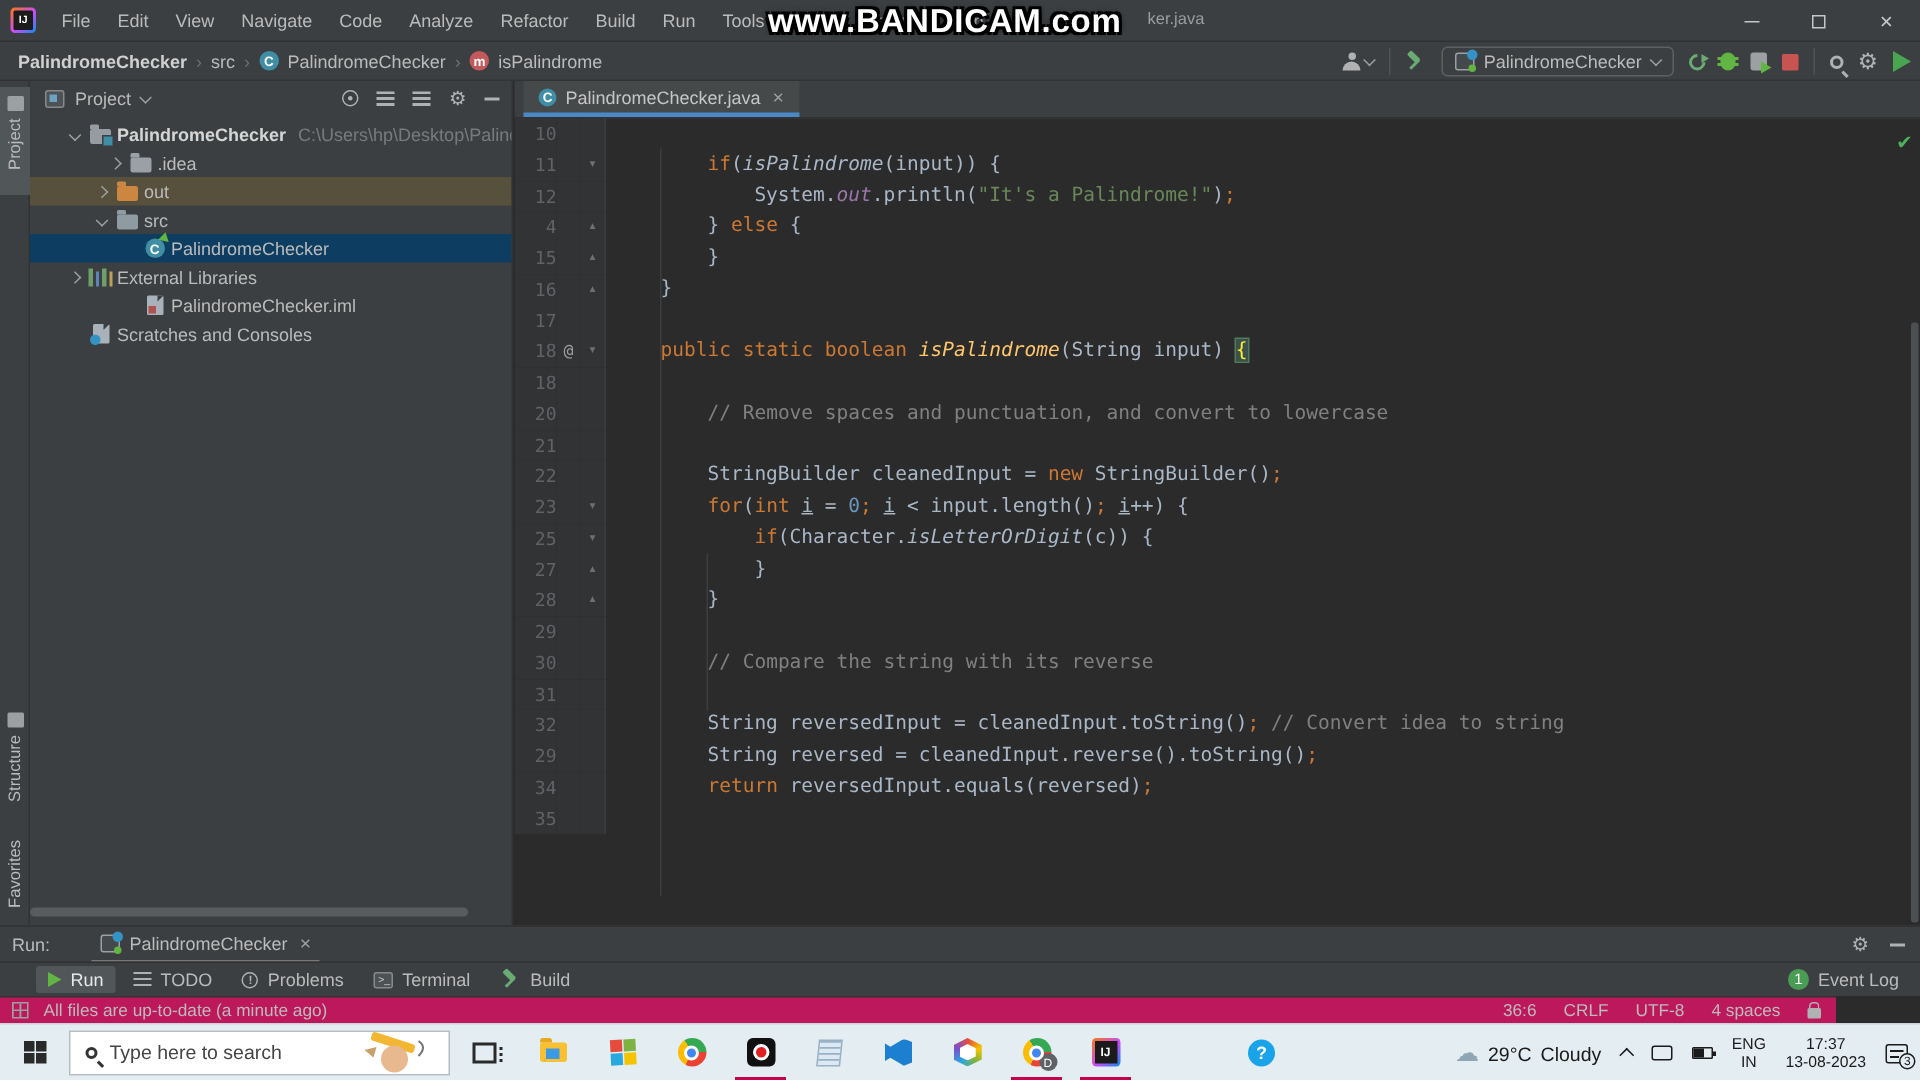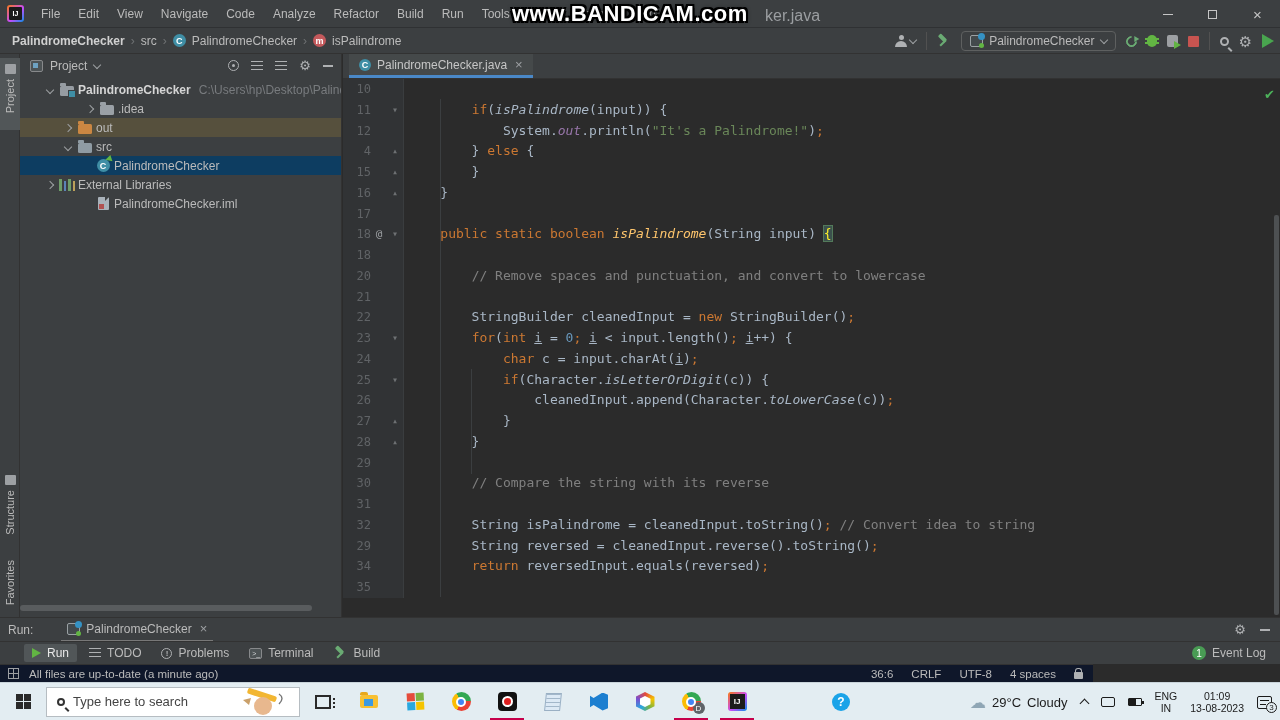--- a/index.html
+++ b/index.html
@@ -9,21 +9,21 @@
   
   #titlebar { position:absolute; top:0; left:0; width:1280px; height:28px;
               background:#3c3f41; border-bottom:1px solid #2f3133; display:flex; align-items:center; }
   .app-icon { width:17px; height:17px; margin:0 8px 0 7px; border-radius:3px;
               background:linear-gradient(135deg,#f97a12,#c84bfa 55%,#0890e8);
               position:relative; }
   .app-icon::after{ content:"IJ"; position:absolute; inset:2px; background:#1b1b1b; border-radius:1px;
               color:#fff; font-size:7px; font-weight:bold; text-align:center; line-height:13px; }
   #menus { display:flex; }
   .menu-item { color:#bbbbbb; font-size:12px; padding:0 9px; line-height:28px; cursor:default; }
-  .title-frag { position:absolute; left:765px; top:7px; color:#9b9ea1; font-size:16px; }
+  .title-frag { position:absolute; left:765px; top:7px; color:#9b9ea1; font-size:11px; }
   #watermark { position:absolute; left:512px; top:0px; height:28px; line-height:28px;
                font-size:22px; font-weight:900; color:#ffffff; letter-spacing:.5px; z-index:50;
                text-shadow:-2px -2px 0 #000,2px -2px 0 #000,-2px 2px 0 #000,2px 2px 0 #000,0 0 5px #000; }
   #win-controls { position:absolute; right:0; top:0; height:28px; display:flex; }
   .wbtn { width:45px; height:28px; display:flex; align-items:center; justify-content:center; }
   .min-glyph { width:10px; height:1px; background:#c6c6c6; }
   .max-glyph { width:9px; height:9px; border:1px solid #c6c6c6; }
   .close-glyph { color:#c6c6c6; font-size:15px; line-height:15px; }
 
   
@@ -153,21 +153,21 @@
   .rerun-ic::after { content:""; position:absolute; top:-5px; right:-1px; border-left:5px solid #6aab73;
                      border-top:3px solid transparent; border-bottom:3px solid transparent; transform:rotate(-45deg); }
   .person-ic { width:12px; height:12px; position:relative; }
   .person-ic::before { content:""; position:absolute; left:3.5px; top:0; width:5px; height:5px; border-radius:50%; background:#afb1b3; }
   .person-ic::after { content:""; position:absolute; left:0; bottom:0; width:12px; height:6px; border-radius:6px 6px 0 0; background:#afb1b3; }
   #event-log { position:absolute; right:14px; display:flex; align-items:center; gap:6px; color:#bbbbbb; font-size:12px; }
   .badge-green { width:14px; height:14px; border-radius:50%; background:#499c54; color:#fff; font-size:10px;
                  display:flex; align-items:center; justify-content:center; }
 
   
-  #statusbar { position:absolute; top:664px; left:0; width:1093px; height:18px; background:#0f172a;
+  #statusbar { position:absolute; top:664px; left:0; width:1224px; height:18px; background:#be185d;
                border-top:1px solid #323232; display:flex; align-items:center; font-size:11.5px; color:#bbbbbb; }
   .grid-ic { width:11px; height:11px; border:1px solid #9da0a3; margin:0 10px 0 8px;
              background:linear-gradient(#9da0a3 1px, transparent 1px) 0 4px / 100% 5px no-repeat,
                         linear-gradient(90deg,#9da0a3 1px, transparent 1px) 4px 0 / 5px 100%; }
   #sb-right { position:absolute; right:10px; display:flex; gap:18px; align-items:center; }
   .lock-ic { width:9px; height:7px; background:#afb1b3; border-radius:1px; position:relative; margin-top:4px; }
   .lock-ic::before { content:""; position:absolute; top:-4px; left:1px; width:5px; height:4px;
                      border:1.5px solid #afb1b3; border-bottom:none; border-radius:3px 3px 0 0; }
 
   
@@ -325,21 +325,21 @@
       <div class="trow" style="padding-left: 22px;">
         <div class="tslot">
           <div class="chev open"></div>
         </div>
         <div class="islot">
           <div class="folder f-root"></div>
         </div>
         <span class="tlabel bold">PalindromeChecker</span>
         <span class="tpath">C:\Users\hp\Desktop\PalindromeC</span>
       </div>
-      <div class="trow" style="padding-left: 62px;">
+      <div class="trow" style="padding-left: 49px;">
         <div class="tslot">
           <div class="chev closed"></div>
         </div>
         <div class="islot">
           <div class="folder f-gray"></div>
         </div>
         <span class="tlabel">.idea</span>
       </div>
       <div class="trow warm" style="padding-left: 40px;">
         <div class="tslot">
@@ -379,20 +379,27 @@
           </div>
         </div>
         <span class="tlabel">External Libraries</span>
       </div>
       <div class="trow" style="padding-left: 58px;">
         <div class="tslot"></div>
         <div class="islot">
           <div class="file-ic iml"></div>
         </div>
         <span class="tlabel">PalindromeChecker.iml</span>
+      </div>
+      <div class="trow" style="padding-left: 22px;">
+        <div class="tslot"></div>
+        <div class="islot">
+          <div class="file-ic scratch"></div>
+        </div>
+        <span class="tlabel">Scratches and Consoles</span>
       </div>
     </div>
   <div id="pp-hscroll"></div>
 </div>
 
 <div id="editor">
   <div id="tabbar">
     <div class="etab">
       <span class="bc-ic cls">C</span>
       <span>PalindromeChecker.java</span>
@@ -407,29 +414,27 @@
         <div class="code-row"><div class="gut-num">4</div><div class="gut-ann"></div><div class="gut-fold">▴</div><div class="code-text"><span class="tk-pl">        } </span><span class="tk-kw">else</span><span class="tk-pl"> {</span></div></div>
         <div class="code-row"><div class="gut-num">15</div><div class="gut-ann"></div><div class="gut-fold">▴</div><div class="code-text"><span class="tk-pl">        }</span></div></div>
         <div class="code-row"><div class="gut-num">16</div><div class="gut-ann"></div><div class="gut-fold">▴</div><div class="code-text"><span class="tk-pl">    }</span></div></div>
         <div class="code-row"><div class="gut-num">17</div><div class="gut-ann"></div><div class="gut-fold"></div><div class="code-text"></div></div>
         <div class="code-row"><div class="gut-num">18</div><div class="gut-ann">@</div><div class="gut-fold">▾</div><div class="code-text"><span class="tk-pl">    </span><span class="tk-kw">public static boolean</span><span class="tk-pl"> </span><span class="tk-md">isPalindrome</span><span class="tk-pl">(String input) </span><span class="tk-bhl">{</span></div></div>
         <div class="code-row"><div class="gut-num">18</div><div class="gut-ann"></div><div class="gut-fold"></div><div class="code-text"></div></div>
         <div class="code-row"><div class="gut-num">20</div><div class="gut-ann"></div><div class="gut-fold"></div><div class="code-text"><span class="tk-pl">        </span><span class="tk-cmt">// Remove spaces and punctuation, and convert to lowercase</span></div></div>
         <div class="code-row"><div class="gut-num">21</div><div class="gut-ann"></div><div class="gut-fold"></div><div class="code-text"></div></div>
         <div class="code-row"><div class="gut-num">22</div><div class="gut-ann"></div><div class="gut-fold"></div><div class="code-text"><span class="tk-pl">        StringBuilder cleanedInput = </span><span class="tk-kw">new</span><span class="tk-pl"> StringBuilder()</span><span class="tk-semi">;</span></div></div>
         <div class="code-row"><div class="gut-num">23</div><div class="gut-ann"></div><div class="gut-fold">▾</div><div class="code-text"><span class="tk-pl">        </span><span class="tk-kw">for</span><span class="tk-pl">(</span><span class="tk-kw">int</span><span class="tk-pl"> </span><span class="tk-uv">i</span><span class="tk-pl"> = </span><span class="tk-num">0</span><span class="tk-semi">;</span><span class="tk-pl"> </span><span class="tk-uv">i</span><span class="tk-pl"> &lt; input.length()</span><span class="tk-semi">;</span><span class="tk-pl"> </span><span class="tk-uv">i</span><span class="tk-pl">++) {</span></div></div>
-        <div class="code-row"><div class="gut-num">24</div><div class="gut-ann"></div><div class="gut-fold"></div><div class="code-text"><span class="tk-pl">            </span><span class="tk-kw">char</span><span class="tk-pl"> c = input.charAt(</span><span class="tk-uv">i</span><span class="tk-pl">)</span><span class="tk-semi">;</span></div></div>
         <div class="code-row"><div class="gut-num">25</div><div class="gut-ann"></div><div class="gut-fold">▾</div><div class="code-text"><span class="tk-pl">            </span><span class="tk-kw">if</span><span class="tk-pl">(Character.</span><span class="tk-mi">isLetterOrDigit</span><span class="tk-pl">(c)) {</span></div></div>
-        <div class="code-row"><div class="gut-num">26</div><div class="gut-ann"></div><div class="gut-fold"></div><div class="code-text"><span class="tk-pl">                cleanedInput.append(Character.</span><span class="tk-mi">toLowerCase</span><span class="tk-pl">(c))</span><span class="tk-semi">;</span></div></div>
         <div class="code-row"><div class="gut-num">27</div><div class="gut-ann"></div><div class="gut-fold">▴</div><div class="code-text"><span class="tk-pl">            }</span></div></div>
         <div class="code-row"><div class="gut-num">28</div><div class="gut-ann"></div><div class="gut-fold">▴</div><div class="code-text"><span class="tk-pl">        }</span></div></div>
         <div class="code-row"><div class="gut-num">29</div><div class="gut-ann"></div><div class="gut-fold"></div><div class="code-text"></div></div>
         <div class="code-row"><div class="gut-num">30</div><div class="gut-ann"></div><div class="gut-fold"></div><div class="code-text"><span class="tk-pl">        </span><span class="tk-cmt">// Compare the string with its reverse</span></div></div>
         <div class="code-row"><div class="gut-num">31</div><div class="gut-ann"></div><div class="gut-fold"></div><div class="code-text"></div></div>
-        <div class="code-row"><div class="gut-num">32</div><div class="gut-ann"></div><div class="gut-fold"></div><div class="code-text"><span class="tk-pl">        String isPalindrome = cleanedInput.toString()</span><span class="tk-semi">;</span><span class="tk-pl"> </span><span class="tk-cmt">// Convert idea to string</span></div></div>
+        <div class="code-row"><div class="gut-num">32</div><div class="gut-ann"></div><div class="gut-fold"></div><div class="code-text"><span class="tk-pl">        String reversedInput = cleanedInput.toString()</span><span class="tk-semi">;</span><span class="tk-pl"> </span><span class="tk-cmt">// Convert idea to string</span></div></div>
         <div class="code-row"><div class="gut-num">29</div><div class="gut-ann"></div><div class="gut-fold"></div><div class="code-text"><span class="tk-pl">        String reversed = cleanedInput.reverse().toString()</span><span class="tk-semi">;</span></div></div>
         <div class="code-row"><div class="gut-num">34</div><div class="gut-ann"></div><div class="gut-fold"></div><div class="code-text"><span class="tk-pl">        </span><span class="tk-kw">return</span><span class="tk-pl"> reversedInput.equals(reversed)</span><span class="tk-semi">;</span></div></div>
         <div class="code-row"><div class="gut-num">35</div><div class="gut-ann"></div><div class="gut-fold"></div><div class="code-text"></div></div>
       </div>
     <div class="iguide" style="left:97px;  top:20px; height:498px;"></div>
     <div class="iguide" style="left:128px; top:290px; height:105px;"></div>
     <div id="ed-check">✔</div>
     <div id="ed-scroll"></div>
   </div>
 </div>
@@ -555,20 +560,20 @@
       <span>Cloudy</span>
     </div>
     <div class="chev-up"></div>
     <div class="tablet-ic"></div>
     <div class="batt-ic"></div>
     <div class="two-line">
       <div>ENG</div>
         <div>IN</div>
     </div>
     <div class="two-line">
-      <div>01:09</div>
+      <div>17:37</div>
         <div>13-08-2023</div>
     </div>
     <div class="notif-ic">
       <div class="notif-badge">3</div>
     </div>
   </div>
 </div>
 
 </body></html>

